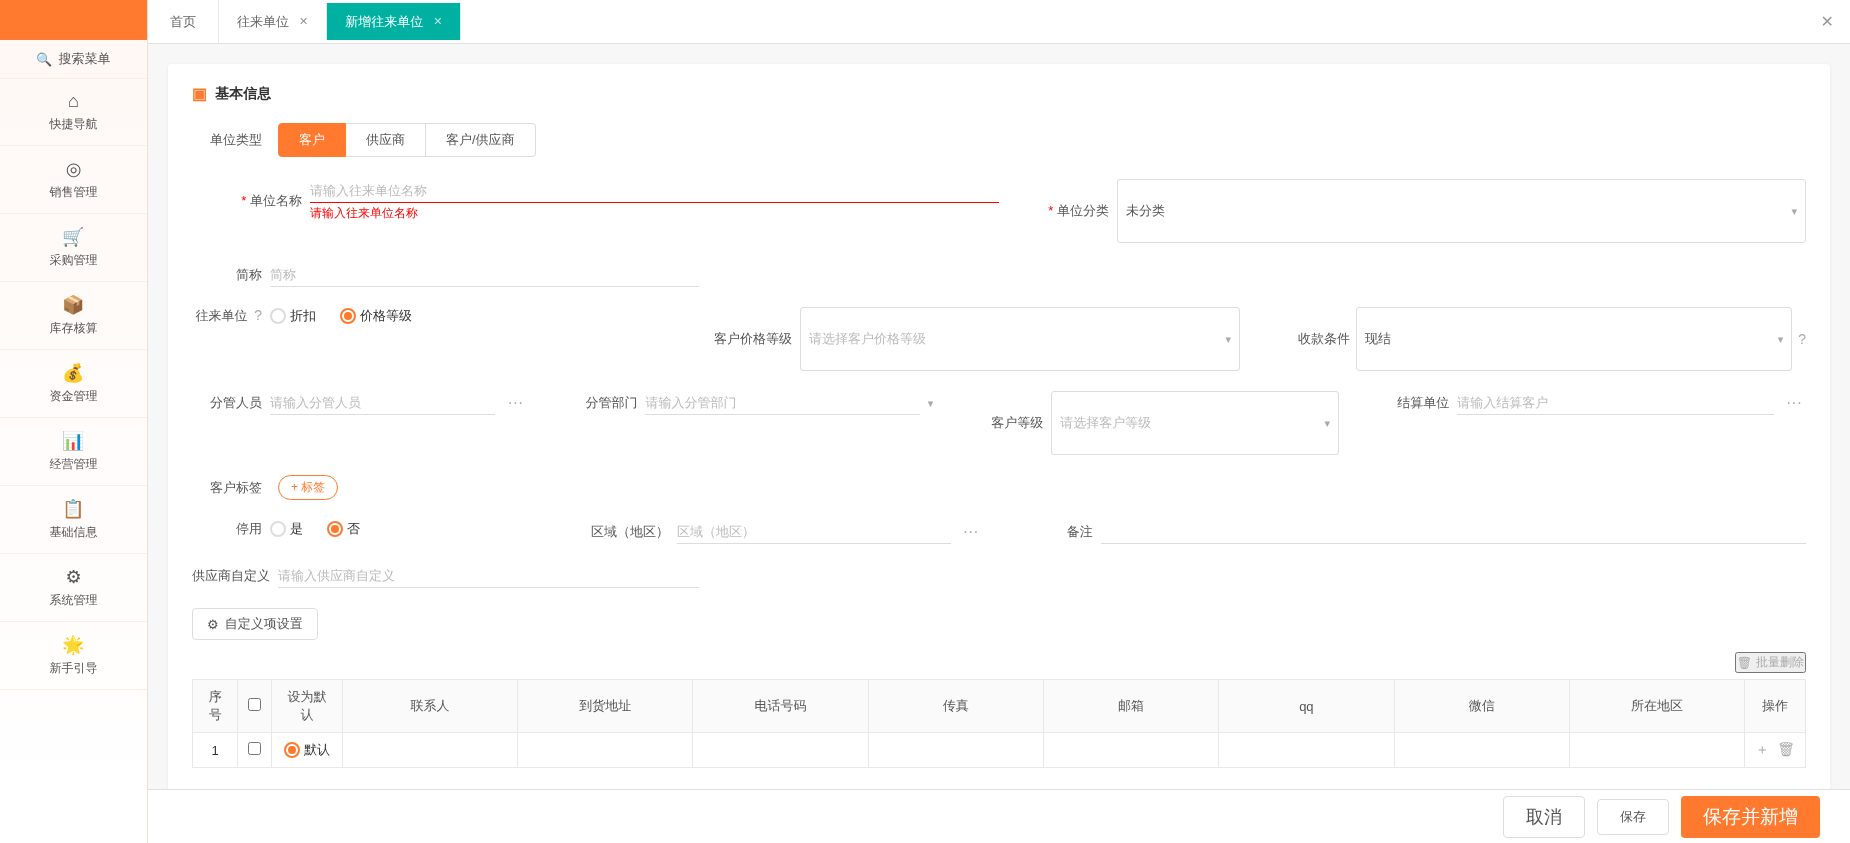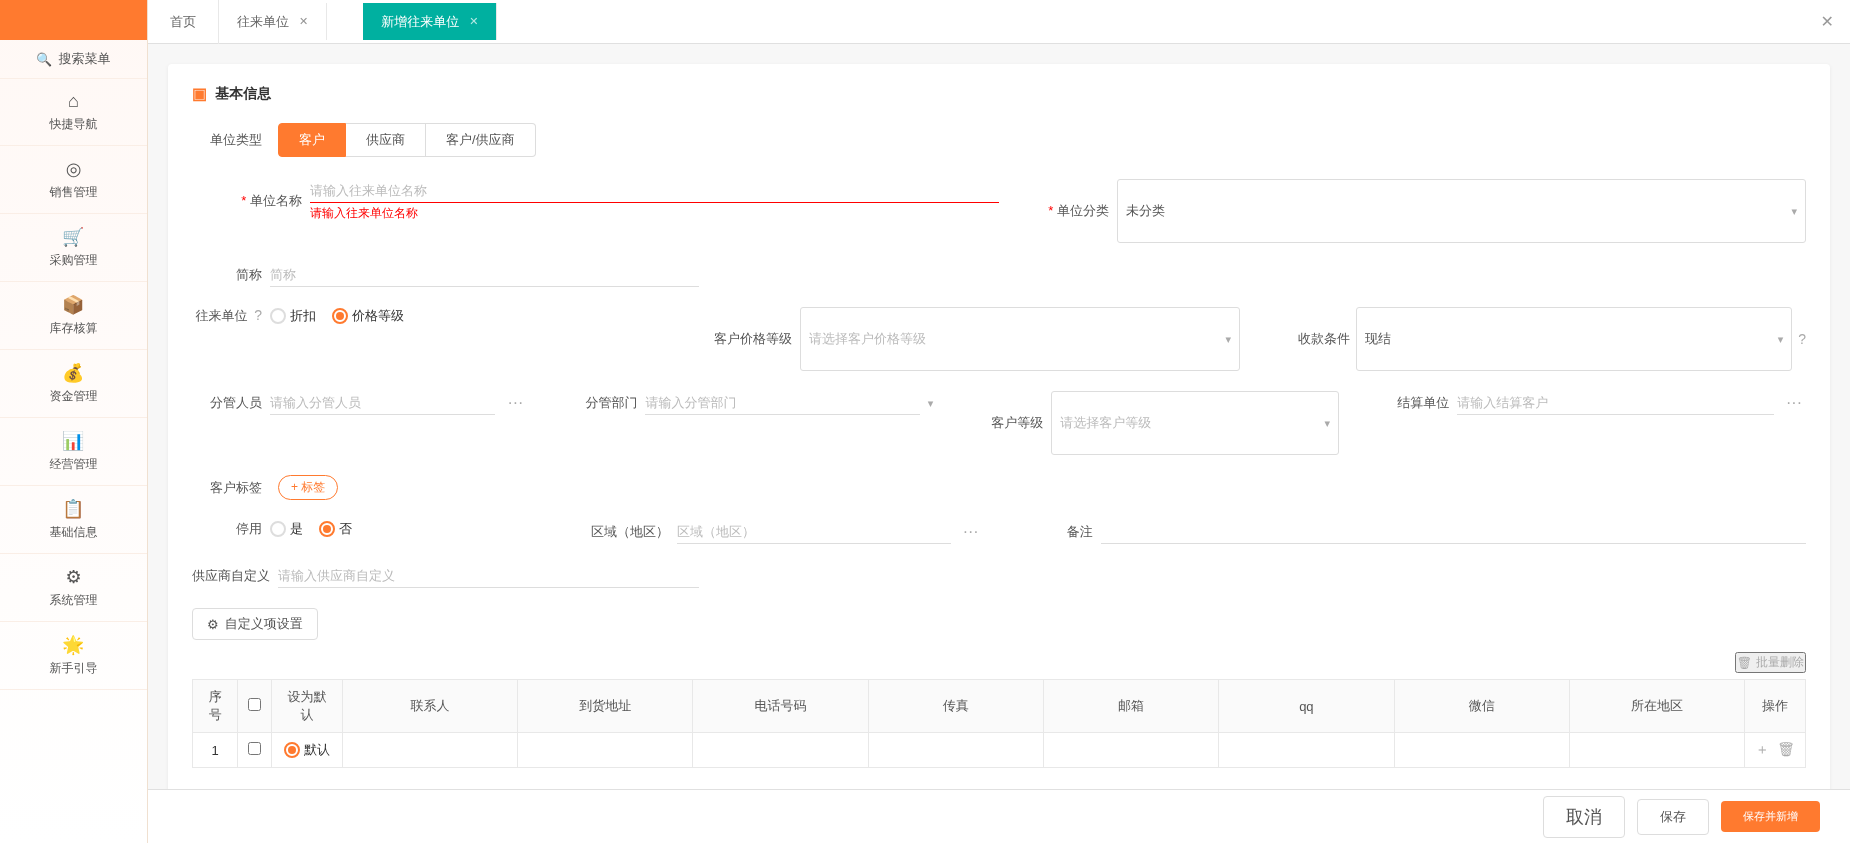--- a/index.html
+++ b/index.html
@@ -37,21 +37,21 @@
       background: #fff; border-bottom: 1px solid #e0e0e0;
       display: flex; align-items: center; z-index: 99;
     }
     .tab {
       display: flex; align-items: center; height: 37px;
       padding: 0 18px; font-size: 13px; cursor: pointer;
       color: #666; position: relative; gap: 6px;
       border-right: 1px solid #e8e8e8;
     }
     .tab.active {
-      background: #00b0a0; color: #fff; margin-left: 36px;
+      background: #00b0a0; color: #fff;
     }
     .tab .tab-close {
       font-size: 11px; margin-left: 4px; cursor: pointer; opacity: 0.7;
     }
     .tab.active .tab-close { color: #fff; }
     .tab-home { padding: 0 22px; font-size: 13px; color: #666; cursor: pointer; height: 44px; display: flex; align-items: center; border-right: 1px solid #e8e8e8; }
     .window-close {
       margin-left: auto; padding: 0 16px; font-size: 16px; cursor: pointer; color: #999;
     }
 
@@ -108,21 +108,21 @@
     .form-select {
       flex: 1; display: flex; align-items: center; border: 1px solid #ddd;
       border-radius: 3px; padding: 22px 8px; background: #fff; cursor: pointer;
       position: relative; min-width: 120px;
     }
     .form-select-text { flex: 1; color: #555; font-size: 13px; }
     .form-select-text.placeholder { color: #bbb; }
     .form-select-arrow { color: #aaa; font-size: 11px; }
 
     
-    .radio-group { display: flex; align-items: center; gap: 16px; }
+    .radio-group { display: flex; align-items: center; gap: 24px; }
     .radio-item { display: flex; align-items: center; gap: 4px; cursor: pointer; font-size: 13px; }
     .radio-dot {
       width: 16px; height: 16px; border-radius: 50%; border: 2px solid #ddd;
       display: flex; align-items: center; justify-content: center;
     }
     .radio-dot.checked { border-color: #ff7a2f; }
     .radio-dot.checked::after {
       content: ''; width: 8px; height: 8px; border-radius: 50%; background: #ff7a2f;
     }
 
@@ -175,21 +175,21 @@
     .btn-cancel {
       padding: 8px 22px; border: 1px solid #ddd; border-radius: 4px;
       background: #fff; color: #555; font-size: 18px; cursor: pointer;
     }
     .btn-save {
       padding: 8px 22px; border: 1px solid #ddd; border-radius: 4px;
       background: #fff; color: #555; font-size: 13px; cursor: pointer;
     }
     .btn-save-new {
       padding: 8px 22px; border: none; border-radius: 4px;
-      background: #ff7a2f; color: #fff; font-size: 11px; cursor: pointer;
+      background: #ff7a2f; color: #fff; font-size: 19px; cursor: pointer;
     }
 
     .field-col { display: flex; flex-direction: column; flex: 1; }
 
     
     .field-sep { width: 40px; }
   </style>
 </head>
 <body>
 

